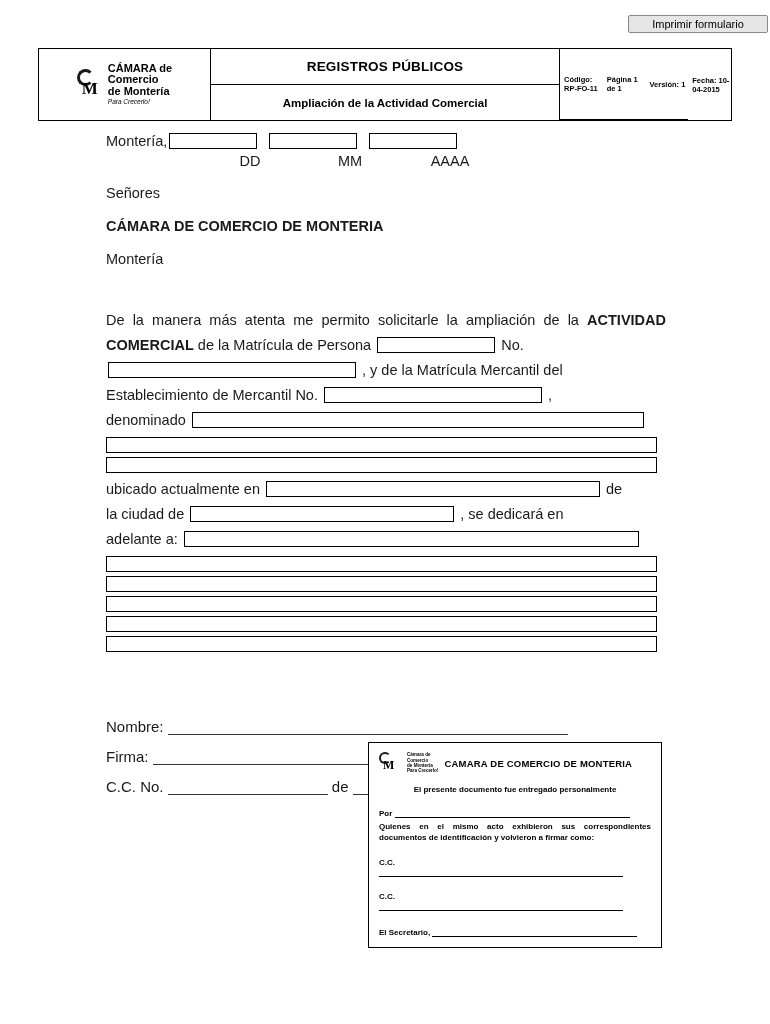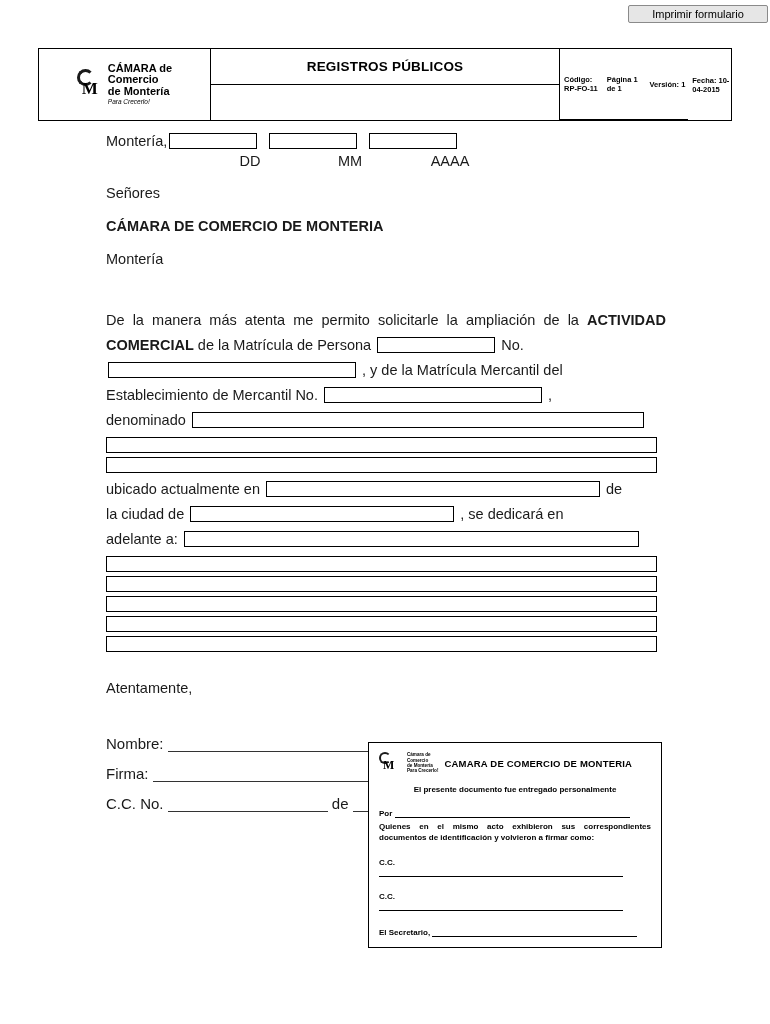--- a/index.html
+++ b/index.html
@@ -11,21 +11,21 @@
     width: 770px; height: 1024px;
     font-family: "Liberation Sans", sans-serif;
     color: #000;
     position: relative;
     overflow: hidden;
   }
 
   
   .print-bar {
     position: absolute;
-    top: 5px; right: 2px;
+    top: 15px; right: 2px;
     width: 140px; height: 18px;
     background: #e6e6e6;
     border: 1px solid #8a8a8a;
     border-radius: 2px;
     font-size: 11px;
     line-height: 16px;
     text-align: center;
     color: #000;
     cursor: pointer;
   }
@@ -224,20 +224,21 @@
         <div class="l1">CÁMARA de</div>
         <div class="l2">Comercio</div>
         <div class="l3">de Montería</div>
         <div class="l4">Para Crecerlo!</div>
       </div>
     </div>
   </div>
 
   <div class="hdr-mid">
     <div class="top">REGISTROS PÚBLICOS</div>
+    <div class="bot">Ampliación de la Actividad Comercial</div>
   </div>
 
   <div class="hdr-right">
     <div class="cell">Código: RP-FO-11</div>
     <div class="cell">Página 1 de 1</div>
     <div class="cell">Versión: 1</div>
     <div class="cell">Fecha: 10-04-2015</div>
   </div>
 </div>
 
@@ -313,21 +314,20 @@
     <span class="fld wide"></span>
   </div>
   <div class="wide-row">
     <span class="fld wide"></span>
   </div>
   <div class="wide-row">
     <span class="fld wide"></span>
   </div>
 
   <div class="sp-24"></div>
-  <div class="line">Atentamente,</div>
 
   <div class="sp-32"></div>
 
   <div class="siglines">
     <div>
       <span>Nombre:</span>
       <span class="dotline" style="width:400px"></span>
     </div>
     <div>
       <span>Firma:</span>

